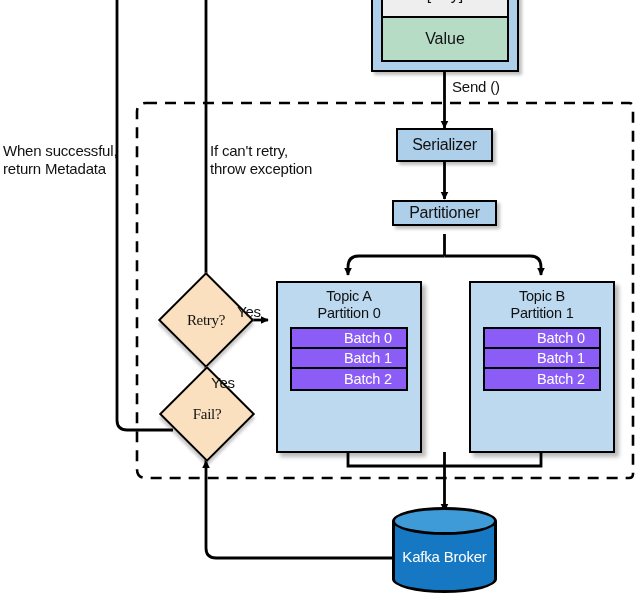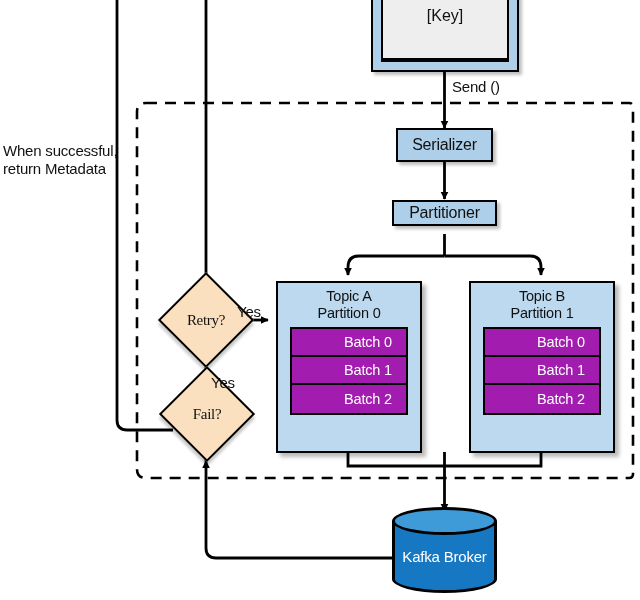--- a/index.html
+++ b/index.html
@@ -91,25 +91,25 @@
     letter-spacing: -0.2px;
   }
   .batch-stack {
     margin-top: 6px;
     width: 118px;
     border: 2.5px solid #000;
     box-sizing: border-box;
     background: #0f6cb5;
   }
   .batch {
-    height: 28px;
-    display: flex;
-    align-items: center;
-    justify-content: center;
-    background: #a21caf;
+    height: 20px;
+    display: flex;
+    align-items: center;
+    justify-content: center;
+    background: #8b5cf6;
     color: #ffffff;
     font-size: 14.5px;
     border-bottom: 2.5px solid #000;
     box-sizing: border-box;
     letter-spacing: -0.2px;
     padding-left: 38px;
   }
   .batch:last-child { border-bottom: none; }
   
   .diamond-wrap {
@@ -229,20 +229,21 @@
     <path d="M 240,320 L 268,320" fill="none" stroke="#000" stroke-width="2.8" marker-end="url(#arrow)"></path>
 
     <path d="M 173,430 L 127,430 Q 117,430 117,420 L 117,0" fill="none" stroke="#000" stroke-width="2.8"></path>
 
     <path d="M 206,461 L 206,0" fill="none" stroke="#000" stroke-width="2.8"></path>
   </svg>
 
   <div class="node record-outer" style="left:371px; top:-26px; width:148px; height:98px;">
     <div class="record-inner">
       <div class="record-row key">[Key]</div>
+      <div class="record-row value">Value</div>
     </div>
   </div>
 
   <div class="ftext" style="left:452px; top:78px;">Send ()</div>
 
   <div class="node procbox" style="left:396px; top:128px; width:97px; height:34px;">
     <span>Serializer</span>
   </div>
 
   <div class="node procbox" style="left:392px; top:200px; width:105px; height:26px;">
@@ -288,14 +289,16 @@
   <div class="cyl" style="left:392px; top:507px; width:105px; height:86px;">
     <div class="cyl-bottom"></div>
     <div class="cyl-body"></div>
     <div class="cyl-top"></div>
     <div class="cyl-label">Kafka Broker</div>
   </div>
 
   <div class="ftext" style="left:3px; top:142px; text-align:left;">When successful,
 return Metadata</div>
 
+  <div class="ftext" style="left:210px; top:142px; text-align:left;">If can't retry,
+throw exception</div>
 
 </div>
 
 </body></html>

